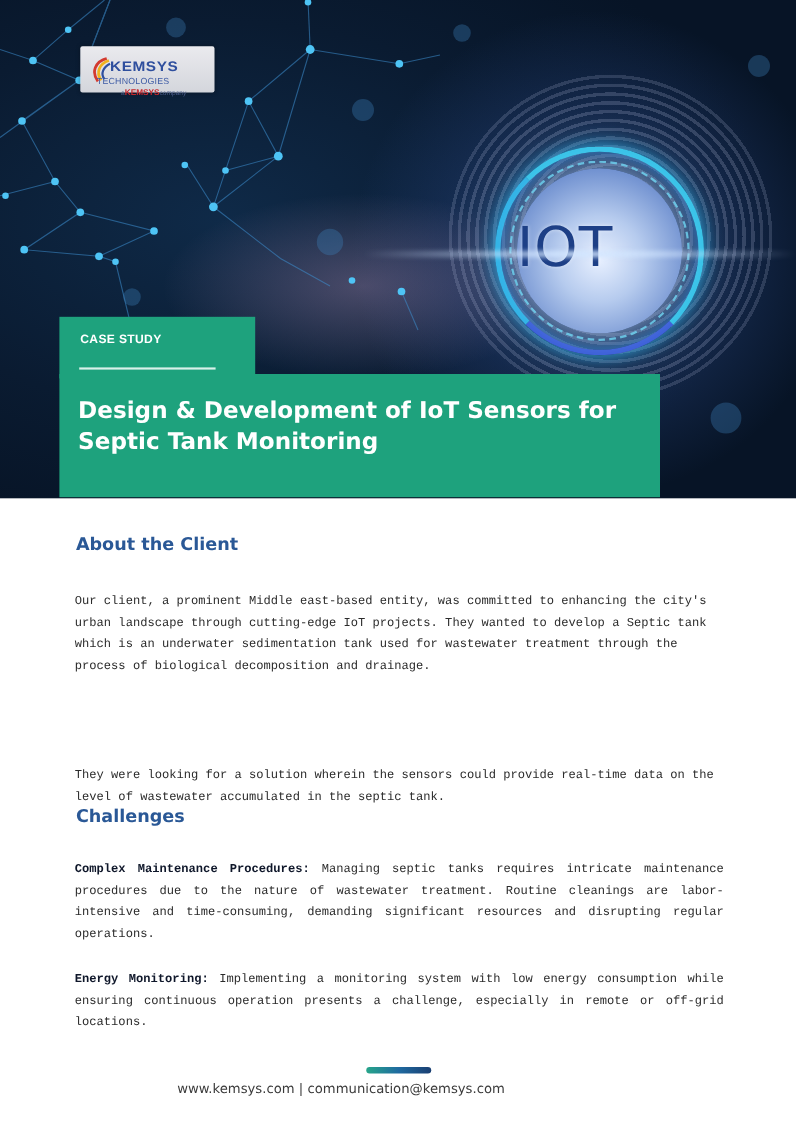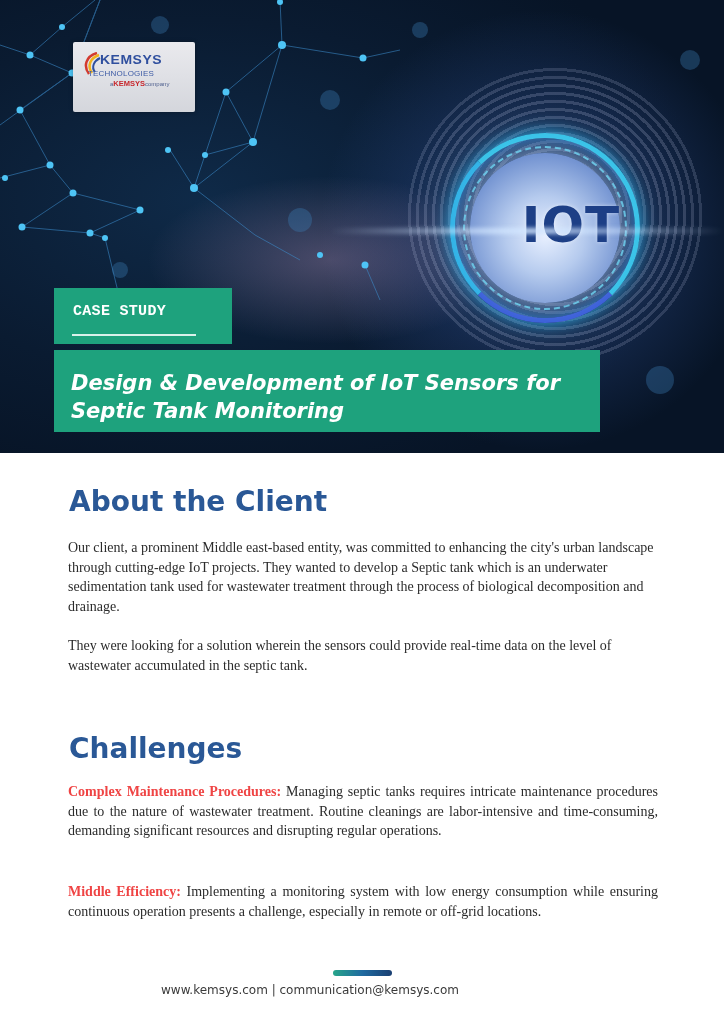--- a/index.html
+++ b/index.html
@@ -29,32 +29,32 @@
   .ring-mid {
     position: absolute; left: 463px; top: 146px; width: 164px; height: 164px; border-radius: 50%;
     border: 2px dashed #5fd7f0; opacity: 0.8;
   }
   .core {
     position: absolute; left: 470px; top: 153px; width: 150px; height: 150px; border-radius: 50%;
     background: radial-gradient(circle at 50% 55%, #e8f0ff 0%, #b6cbee 35%, #6e8fcf 75%, #3e5aa0 100%);
     box-shadow: 0 0 25px rgba(180,210,255,0.7);
   }
   .iot-text {
-    position: absolute; left: 470px; top: 196px; width: 150px; text-align: right;
-    font-family: "DejaVu Sans", sans-serif; font-weight: bold; font-size: 50px; letter-spacing: 1px;
+    position: absolute; left: 470px; top: 196px; width: 150px; text-align: left;
+    font-family: "DejaVu Sans", sans-serif; font-weight: normal; font-size: 50px; letter-spacing: 1px;
     color: #1d3f86; text-shadow: 0 0 4px rgba(255,255,255,0.5);
   }
   .lens-flare {
     position: absolute; left: 330px; top: 228px; width: 394px; height: 6px;
     background: linear-gradient(90deg, rgba(255,255,255,0), rgba(210,230,255,0.9) 50%, rgba(255,255,255,0));
     filter: blur(2px);
   }
 
   .logo-card {
-    position: absolute; left: 73px; top: 42px; width: 122px; height: 70px;
+    position: absolute; left: 73px; top: 42px; width: 122px; height: 42px;
     background: linear-gradient(180deg, #eaeaee, #d4d6dc); border-radius: 2px;
     box-shadow: 0 0 4px rgba(0,0,0,0.3);
   }
   .logo-swoosh { position: absolute; left: 8px; top: 10px; }
   .logo-main {
     position: absolute; left: 27px; top: 10px; font-family: "Liberation Sans", sans-serif; font-weight: bold;
     font-size: 14px; letter-spacing: 0.5px; color: #2f4f9e; transform: scaleY(0.9);
   }
   .logo-sub {
     position: absolute; left: 15px; top: 27px; font-family: "Liberation Sans", sans-serif;
@@ -62,44 +62,44 @@
   }
   .logo-tag {
     position: absolute; left: 37px; top: 37px; font-family: "Liberation Sans", sans-serif; font-size: 6px; color: #4e5f8e;
   }
   .logo-tag b { color: #c7272c; font-size: 7.5px; }
 
   .cs-box {
     position: absolute; left: 54px; top: 288px; width: 178px; height: 56px; background: #1ea27d;
   }
   .cs-label {
-    position: absolute; left: 19px; top: 15px; font-family: Liberation Mono, monospace; font-weight: bold;
-    font-size: 15px; color: #ffffff; letter-spacing: 0.3px;
+    position: absolute; left: 19px; top: 15px; font-family: Liberation Sans, sans-serif; font-weight: bold;
+    font-size: 11px; color: #ffffff; letter-spacing: 0.3px;
   }
   .cs-line { position: absolute; left: 18px; top: 46px; width: 124px; height: 2px; background: #d9f1ea; }
 
   .title-box {
-    position: absolute; left: 54px; top: 350px; width: 546px; height: 82px; background: #1ea27d; font-style: italic;
+    position: absolute; left: 54px; top: 340px; width: 546px; height: 112px; background: #1ea27d;
   }
   .title-text {
     position: absolute; left: 17px; top: 19px; width: 520px; font-family: "DejaVu Sans", sans-serif;
     font-weight: bold; font-size: 21px; line-height: 28px; color: #ffffff;
   }
 
   
   .h2 {
     position: absolute; left: 69px; font-family: "DejaVu Sans", sans-serif; font-weight: bold;
-    font-size: 28px; color: #2a5896;
+    font-size: 16px; color: #2a5896;
   }
   .para {
-    position: absolute; left: 68px; width: 590px; font-family: Liberation Serif, serif;
-    font-size: 14px; line-height: 19.5px; color: #2b2b2b;
+    position: absolute; left: 68px; width: 590px; font-family: Liberation Mono, monospace;
+    font-size: 11px; line-height: 19.5px; color: #2b2b2b;
   }
   .para.justify { text-align: justify; text-align-last: left; }
-  .para .lead { font-weight: bold; color: #ef4444; }
+  .para .lead { font-weight: bold; color: #0f172a; }
 
   .footer-bar {
     position: absolute; left: 333px; top: 970px; width: 59px; height: 6px; border-radius: 3px;
     background: linear-gradient(90deg, #27a58a, #1f6aa0, #1a3f72);
   }
   .footer-text {
     position: absolute; left: 0; top: 983px; width: 620px; text-align: center;
     font-family: "DejaVu Sans", sans-serif; font-size: 12px; color: #3a3a3a;
   }
 </style>
@@ -182,28 +182,28 @@
     <div class="cs-line"></div>
   </div>
 
   <div class="title-box">
     <div class="title-text">Design &amp; Development of IoT Sensors for Septic Tank Monitoring</div>
   </div>
 </div>
 
 <div class="h2" style="top:485px;">About the Client</div>
 <div class="para" style="top:538px;">Our client, a prominent Middle east-based entity, was committed to enhancing the city's urban landscape through cutting-edge IoT projects. They wanted to develop a Septic tank which is an underwater sedimentation tank used for wastewater treatment through the process of biological decomposition and drainage.</div>
-<div class="para" style="top:636px;">They were looking for a solution wherein the sensors could provide real-time data on the level of wastewater accumulated in the septic tank.</div>
+<div class="para" style="top:696px;">They were looking for a solution wherein the sensors could provide real-time data on the level of wastewater accumulated in the septic tank.</div>
 
 <div class="h2" style="top:732px;">Challenges</div>
 
 <div class="para justify" style="top:782px;">
   <span class="lead">Complex Maintenance Procedures:</span><span> Managing septic tanks requires intricate maintenance procedures due to the nature of wastewater treatment. Routine cleanings are labor-intensive and time-consuming, demanding significant resources and disrupting regular operations.</span>
 </div>
 
 <div class="para justify" style="top:882px;">
-  <span class="lead">Middle Efficiency:</span><span> Implementing a monitoring system with low energy consumption while ensuring continuous operation presents a challenge, especially in remote or off-grid locations.</span>
+  <span class="lead">Energy Monitoring:</span><span> Implementing a monitoring system with low energy consumption while ensuring continuous operation presents a challenge, especially in remote or off-grid locations.</span>
 </div>
 
 <div class="footer-bar"></div>
 <div class="footer-text">
   <span>www.kemsys.com</span><span> | </span><span>communication@kemsys.com</span>
 </div>
 
 </body></html>

